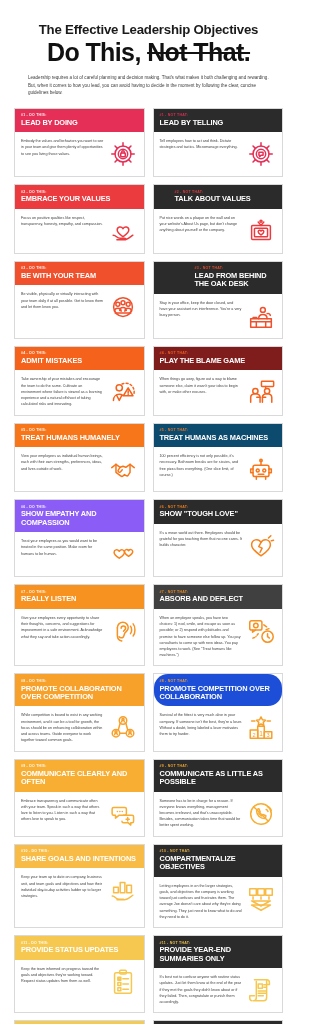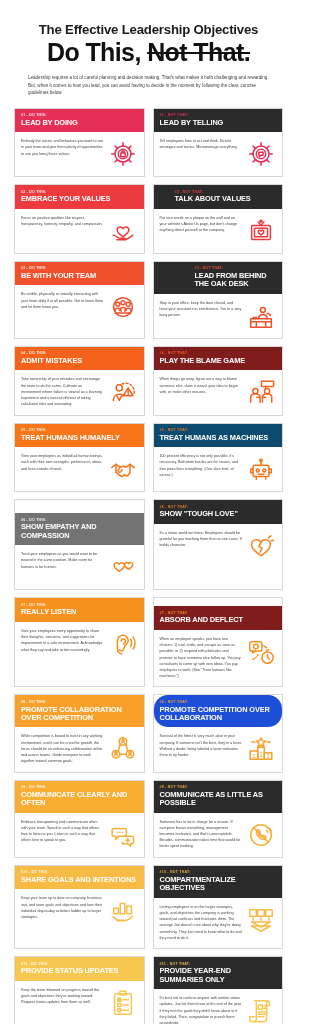--- a/index.html
+++ b/index.html
@@ -310,21 +310,21 @@
               <path d="M13 21.5h6" fill="none" stroke="currentColor" stroke-width="1.6" stroke-linecap="round" stroke-linejoin="round"></path>
               <path d="M16 12V8.5M16 7.2v-.1" fill="none" stroke="currentColor" stroke-width="1.6" stroke-linecap="round" stroke-linejoin="round"></path>
               <circle cx="16" cy="6.8" r="1.3" fill="none" stroke="currentColor" stroke-width="1.6" stroke-linecap="round" stroke-linejoin="round"></circle>
               <path d="M7.5 16H5v4h2.5M24.5 16H27v4h-2.5" fill="none" stroke="currentColor" stroke-width="1.6" stroke-linecap="round" stroke-linejoin="round"></path>
               <path d="M11 24v3M21 24v3" fill="none" stroke="currentColor" stroke-width="1.6" stroke-linecap="round" stroke-linejoin="round"></path>
             </svg>
           </div>
         </div>
       </div>
       <div class="card">
-        <div class="card-head" style="background: #737373; margin-top: 13px;">
+        <div class="card-head" style="background: #8b5cf6;">
           <div class="card-num">#6 - DO THIS:</div>
           <div class="card-title">Show Empathy and Compassion</div>
         </div>
         <div class="card-body">
           <div class="card-text">Treat your employees as you would want to be treated in the same position. Make room for humans to be human.</div>
           <div class="card-icon" style="color: rgb(247, 131, 28);">
             <svg viewBox="0 0 32 32">
               <path d="M12 20.5c-2-1.5-5.5-3.6-5.5-6.2 0-3 3.6-3.8 5.5-1.3 1.9-2.5 5.5-1.7 5.5 1.3 0 2.6-3.5 4.7-5.5 6.2z" fill="none" stroke="currentColor" stroke-width="1.6" stroke-linecap="round" stroke-linejoin="round"></path>
               <path d="M22 18.5c-1.6-1.2-4.4-2.9-4.4-5 0-2.4 2.9-3 4.4-1 1.5-2 4.4-1.4 4.4 1 0 2.1-2.8 3.8-4.4 5z" fill="none" stroke="currentColor" stroke-width="1.6" stroke-linecap="round" stroke-linejoin="round"></path>
             </svg>
@@ -358,21 +358,21 @@
             <svg viewBox="0 0 32 32">
               <path d="M10 12.5a5.8 5.8 0 0 1 11.6 0c0 3.2-2.5 4.2-3.6 5.7-1 1.4-.5 3.1-1.8 4.3-1.2 1.1-3.3 1-4.4-.3" fill="none" stroke="currentColor" stroke-width="1.6" stroke-linecap="round" stroke-linejoin="round"></path>
               <path d="M14 13a2.4 2.4 0 0 1 4.8 0c0 1.6-1.6 2-2.2 3.3" fill="none" stroke="currentColor" stroke-width="1.6" stroke-linecap="round" stroke-linejoin="round"></path>
               <path d="M10 12.5v8.2c0 3 2.1 5.4 4.7 5.9" fill="none" stroke="currentColor" stroke-width="1.6" stroke-linecap="round" stroke-linejoin="round"></path>
               <path d="M24 11c1.6 1.8 1.6 5.8 0 7.8M26.8 8.4c2.6 3 2.6 9.8 0 12.9" fill="none" stroke="currentColor" stroke-width="1.6" stroke-linecap="round" stroke-linejoin="round"></path>
             </svg>
           </div>
         </div>
       </div>
       <div class="card">
-        <div class="card-head" style="background: #7f1d1d; margin-top: 8px;">
+        <div class="card-head" style="background: #404040;">
           <div class="card-num" style="color: rgb(247, 145, 31);">#7 - NOT THAT:</div>
           <div class="card-title">Absorb and Deflect</div>
         </div>
         <div class="card-body">
           <div class="card-text">When an employee speaks, you have two choices: 1) nod, smile, and escape as soon as possible; or 2) respond with platitudes and promise to have someone else follow up. You pay consultants to come up with new ideas. You pay employees to work. (See "Treat humans like machines.")</div>
           <div class="card-icon" style="color: rgb(247, 145, 31);">
             <svg viewBox="0 0 32 32">
               <rect x="4" y="5" width="13" height="10" rx="2" fill="none" stroke="currentColor" stroke-width="1.6" stroke-linecap="round" stroke-linejoin="round"></rect>
               <circle cx="10.5" cy="10" r="2.4" fill="none" stroke="currentColor" stroke-width="1.6" stroke-linecap="round" stroke-linejoin="round"></circle>
               <path d="M7 15v2.2l3-2.2" fill="none" stroke="currentColor" stroke-width="1.6" stroke-linecap="round" stroke-linejoin="round"></path>

